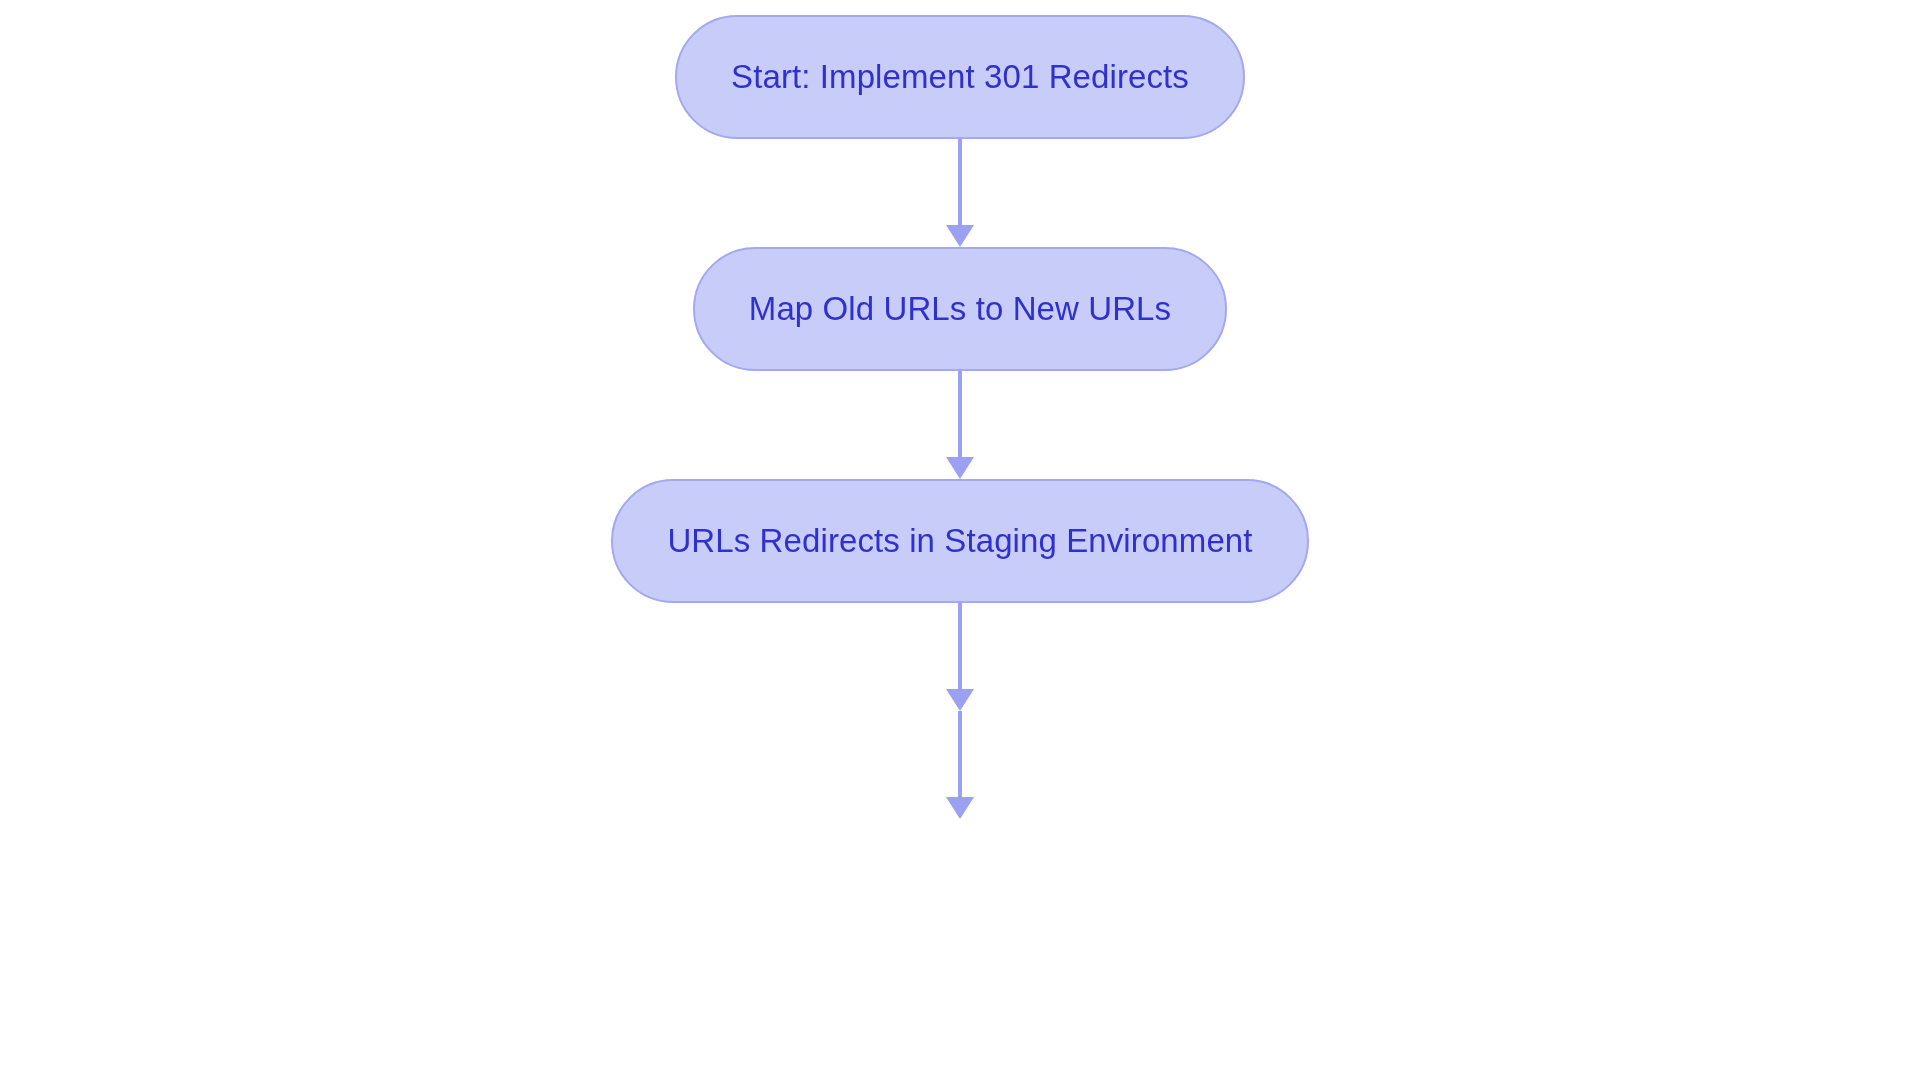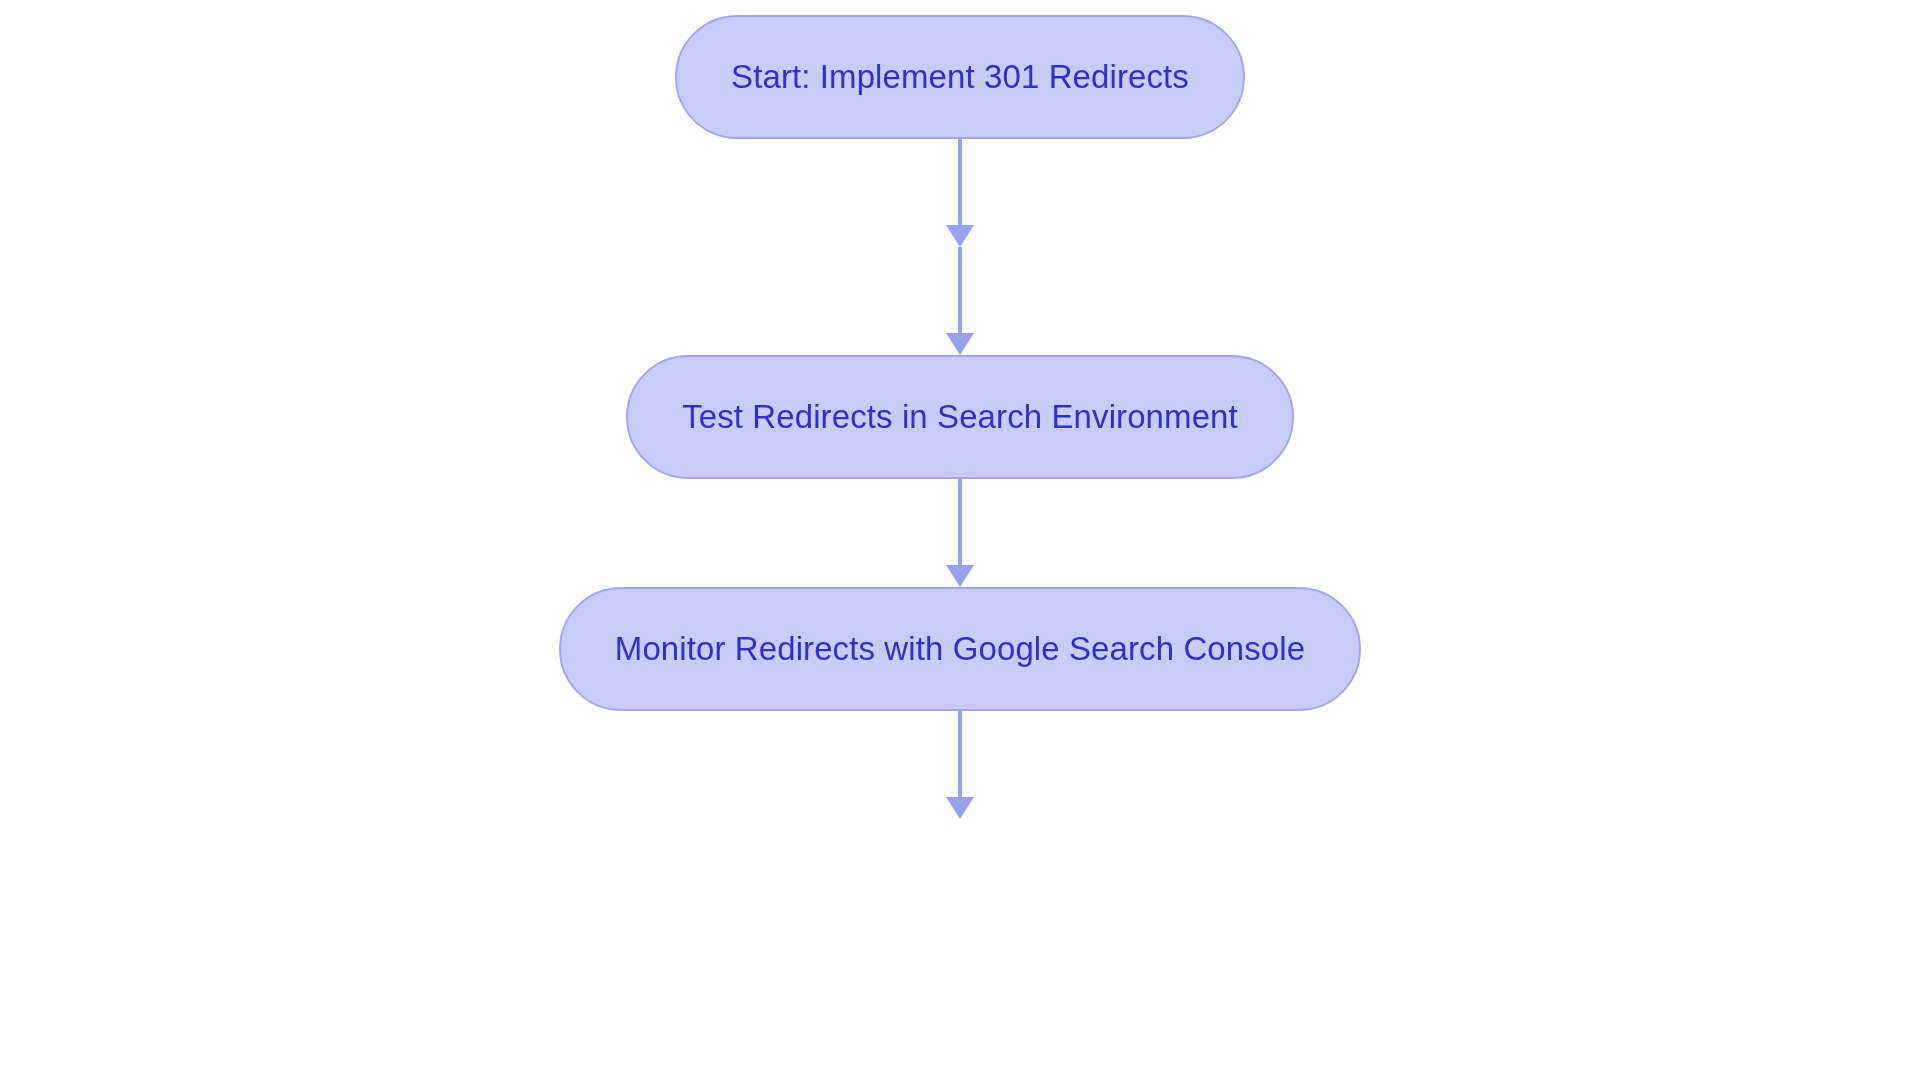--- a/index.html
+++ b/index.html
@@ -86,42 +86,42 @@
       <div id="node-1" class="flow-node">
         <span class="flow-node-label">Start: Implement 301 Redirects</span>
       </div>
     </div>
 
     <div class="flow-connector">
       <div class="connector-line"></div>
       <div class="connector-arrowhead"></div>
     </div>
 
-
-    <div class="flow-connector">
-      <div class="connector-line"></div>
-      <div class="connector-arrowhead"></div>
-    </div>
-
     <div class="node-row">
-      <div id="node-3" class="flow-node">
-        <span class="flow-node-label">Test Redirects in Search Environment</span>
+      <div id="node-2" class="flow-node">
+        <span class="flow-node-label">Map Old URLs to New URLs</span>
       </div>
     </div>
 
     <div class="flow-connector">
       <div class="connector-line"></div>
       <div class="connector-arrowhead"></div>
     </div>
 
     <div class="node-row">
-      <div id="node-4" class="flow-node">
-        <span class="flow-node-label">Monitor Redirects with Google Search Console</span>
+      <div id="node-3" class="flow-node">
+        <span class="flow-node-label">URLs Redirects in Staging Environment</span>
       </div>
     </div>
+
+    <div class="flow-connector">
+      <div class="connector-line"></div>
+      <div class="connector-arrowhead"></div>
+    </div>
+
 
     <div class="flow-connector">
       <div class="connector-line"></div>
       <div class="connector-arrowhead"></div>
     </div>
 
 
   </div>
 </div>
 

